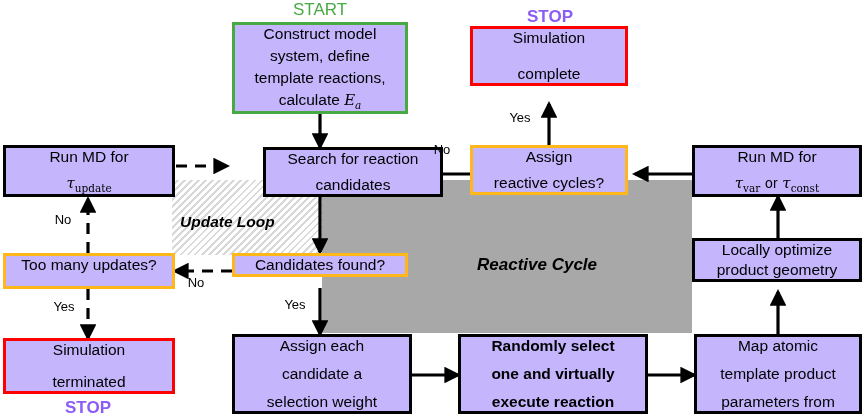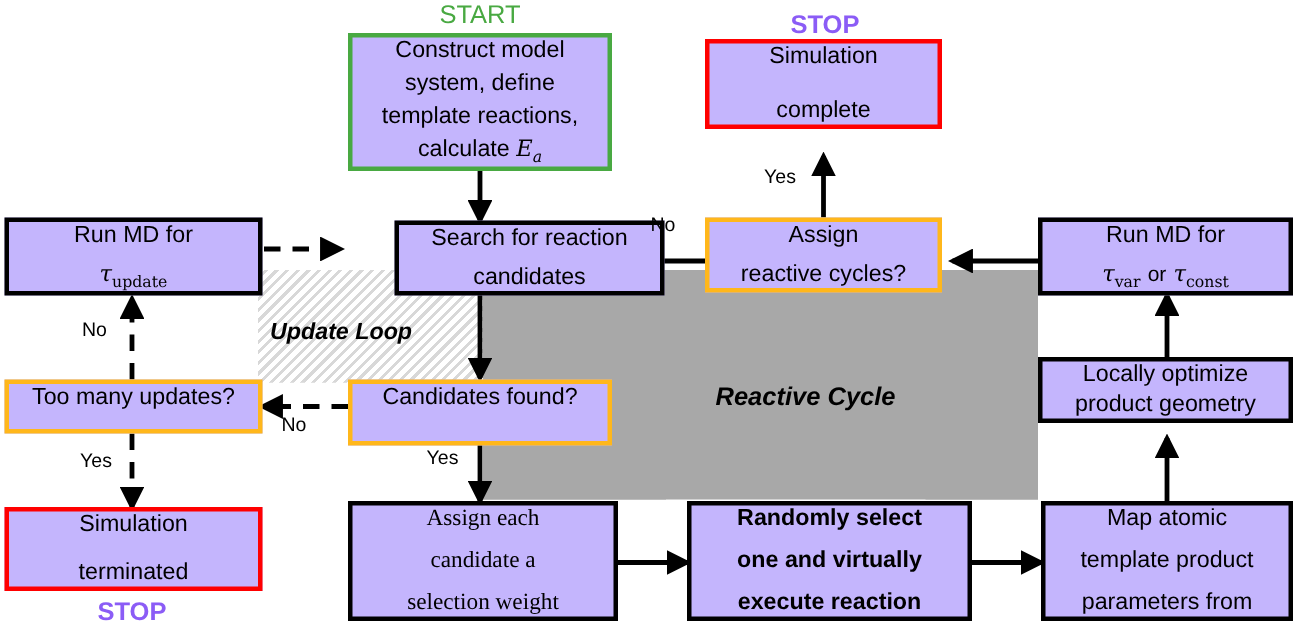--- a/index.html
+++ b/index.html
@@ -213,35 +213,35 @@
 
   <div class="node black" style="left:692px; top:145px; width:170px; height:52px;">
     <span class="ln">Run MD for</span>
     <span class="mathline"><i>τ</i><span class="sub">var</span> <span class="orword">or</span> <i>τ</i><span class="sub">const</span></span>
   </div>
 
   <div class="node orange" style="left:3px; top:253px; width:172px; height:36px;">
     <span class="ln">Too many updates?</span>
   </div>
 
-  <div class="node orange" style="left:232px; top:253px; width:176px; height:44px;">
+  <div class="node orange" style="left:232px; top:253px; width:176px; height:24px;">
     <span class="ln">Candidates found?</span>
   </div>
 
   <div class="node black" style="left:692px; top:238px; width:170px; height:44px;">
     <span class="ln">Locally optimize</span>
     <span class="ln">product geometry</span>
   </div>
 
   <div class="node red" style="left:3px; top:338px; width:172px; height:56px;">
     <span class="ln">Simulation</span>
     <span class="ln">terminated</span>
   </div>
 
-  <div class="node black" style="left:232px; top:334px; width:180px; height:80px;font-family:Liberation Serif, serif;">
+  <div class="node black" style="left:232px; top:334px; width:180px; height:80px;">
     <span class="ln">Assign each</span>
     <span class="ln">candidate a</span>
     <span class="ln">selection weight</span>
   </div>
 
   <div class="node black" style="left:458px; top:334px; width:190px; height:80px;font-weight:bold;">
     <span class="ln">Randomly select</span>
     <span class="ln">one and virtually</span>
     <span class="ln">execute reaction</span>
   </div>

